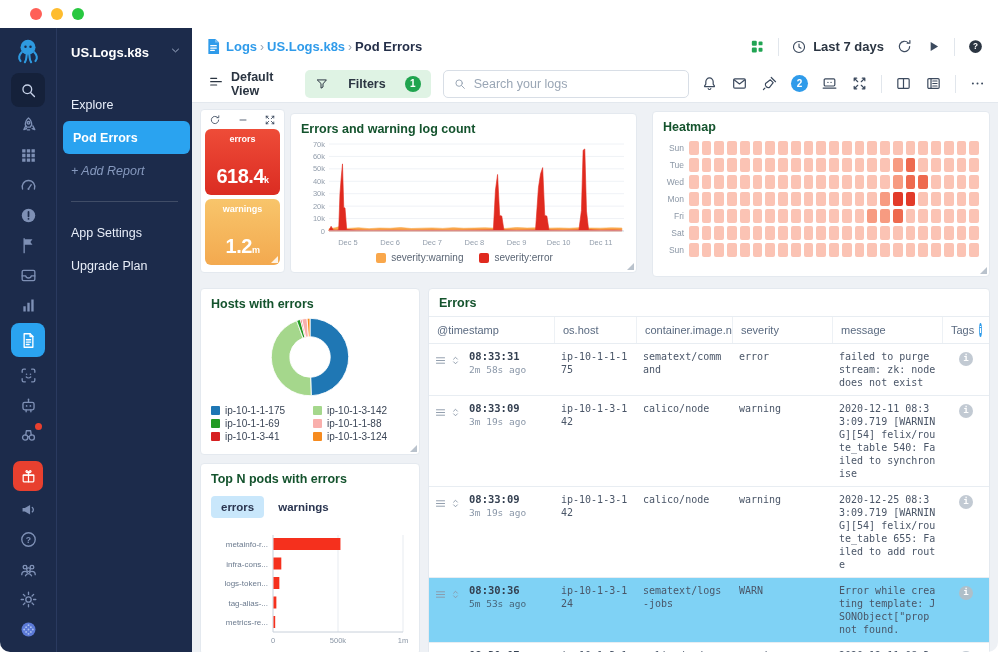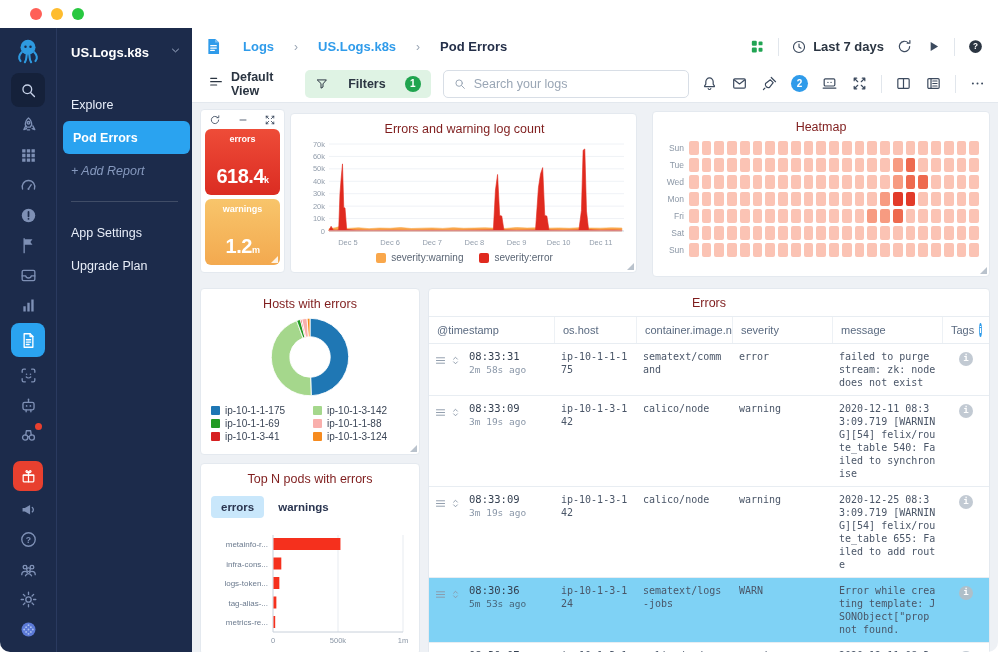--- a/index.html
+++ b/index.html
@@ -31,21 +31,21 @@
   .app-selector { display:flex; align-items:center; justify-content:space-between; padding:8px 10px 0 14px; color:#fff; font-weight:bold; font-size:13px; cursor:pointer; }
   .app-selector svg { width:13px; height:13px; color:#AEBBD6; }
   .menu-gap { height:28px; }
   .menu-item { height:33px; display:flex; align-items:center; padding-left:14px; font-size:12.5px; color:#E8EEF9; cursor:pointer; }
   .menu-item.active { background:#2AA3F0; margin:0 2px 0 6px; padding-left:10px; border-radius:6px; font-weight:bold; color:#fff; }
   .menu-item.muted { color:#8699BE;font-style:italic; }
   .menu-divider { height:1px; background:rgba(255,255,255,.16); margin:14px 14px; }
 
   
   .main { flex:1; display:flex; flex-direction:column; background:#fff; min-width:0; }
-  .pagebar { height:37px; display:flex; align-items:center; padding:0 14px 0 12px; gap:20px; flex:0 0 auto; }
+  .pagebar { height:37px; display:flex; align-items:center; padding:0 14px 0 12px; gap:3px; flex:0 0 auto; }
   .crumb-icon svg { width:19px; height:19px; display:block; }
   .crumb-link { color:#2F9BEA; font-size:13px; font-weight:600; cursor:pointer; }
   .crumb-sep { color:#9AA5B4; font-size:12px; }
   .crumb-current { color:#242F49; font-size:13px; font-weight:bold; }
   .pagebar-right { margin-left:auto; display:flex; align-items:center; gap:12px; }
   .ibtn { display:flex; align-items:center; justify-content:center; color:#3C4A5E; cursor:pointer; }
   .ibtn svg { width:17px; height:17px; }
   .vsep { width:1px; height:18px; background:#E1E6EC; }
   .time-range { display:flex; align-items:center; gap:6px; color:#2B3542; font-size:13px; font-weight:600; cursor:pointer; }
   .time-range svg { width:16px; height:16px; }
@@ -59,21 +59,21 @@
   .search-box { flex:0 1 278px; height:28px; border:1px solid #D8DEE6; border-radius:5px; display:flex; align-items:center; gap:7px; padding:0 9px; color:#9AA6B5; }
   .search-box svg { width:14px; height:14px; flex:0 0 auto; }
   .search-box input { border:none; outline:none; flex:1; font-size:12.5px; color:#3A4556; background:transparent; font-family:"Liberation Sans",sans-serif; }
   .search-box input::placeholder { color:#9AA6B5; }
   .toolbar-right { margin-left:auto; display:flex; align-items:center; gap:13px; }
   .badge-blue { width:17px; height:17px; border-radius:50%; background:#2F9BEA; color:#fff; font-size:10px; font-weight:bold; display:flex; align-items:center; justify-content:center; }
 
   
   .content { flex:1; background:#EEF1F5; position:relative; border-top:1px solid #E3E8EE; min-height:0; }
   .panel { position:absolute; background:#fff; border:1px solid #E4E9EF; border-radius:4px; }
-  .panel-title { font-size:12.5px; font-weight:normal; color:#7f1d1d;text-align:center; }
+  .panel-title { font-size:12.5px; font-weight:bold; color:#14532d; }
   .resize-corner { position:absolute; right:2px; bottom:2px; width:0; height:0; border-left:7px solid transparent; border-bottom:7px solid #B9C2CC; }
 
   
   #panel-tiles { left:8px; top:6px; width:85px; height:164px; padding:3px 4px 4px; }
   .tiles-header { display:flex; align-items:center; justify-content:space-between; padding:1px 4px 3px; color:#55657A; }
   .tiles-header svg { width:12px; height:12px; }
   .tile { height:66px; border-radius:6px; color:#fff; display:flex; flex-direction:column; align-items:center; justify-content:space-between; padding:5px 2px 7px; position:relative; }
   .tile-errors { background:linear-gradient(180deg,#EE4C38,#DB2C22); margin-bottom:4px; }
   .tile-warnings { background:linear-gradient(180deg,#F8C56B,#F3A94F); }
   .tile-label { font-size:9px; font-weight:600; }
@@ -114,21 +114,21 @@
   .table-title { padding:7px 10px 6px; border-bottom:1px solid #E8EDF2; }
   .thead { display:grid; grid-template-columns:126px 82px 96px 100px 1fr 46px; border-bottom:1px solid #E8EDF2; }
   .th { font-size:11px; color:#5A6A80; padding:6px 8px; border-right:1px solid #EDF1F5; display:flex; align-items:center; gap:5px; }
   .th:last-child { border-right:none; }
   .info-blue { width:14px; height:14px; border-radius:50%; background:#2F9BEA; color:#fff; font-size:9px; font-weight:bold; display:inline-flex; align-items:center; justify-content:center; font-style:normal; }
   .trow { display:grid; grid-template-columns:34px 92px 82px 96px 100px 1fr 46px; border-bottom:1px solid #E8EDF2; background:#fff; }
   .trow.highlight { background:#7FD2F5; }
   .td { padding:6px 6px; font-family:"DejaVu Sans Mono",monospace; font-size:10px; line-height:1.3; color:#4A5668; word-break:break-all; }
   .td-controls { display:flex; align-items:flex-start; gap:2px; padding:10px 0 0 5px; color:#8A97A8; }
   .td-controls svg { width:13px; height:13px; cursor:pointer; }
-  .td-time .t1 { font-weight:normal; color:#333F50; font-size:10.5px; white-space:nowrap; }
+  .td-time .t1 { font-weight:bold; color:#333F50; font-size:10.5px; white-space:nowrap; }
   .td-time .t2 { color:#8A97A8; font-size:9.5px; white-space:nowrap; }
   .trow.highlight .td-time .t2 { color:#47657a; }
   .td-tags { display:flex; justify-content:center; padding-top:8px; }
   .info-gray { width:14px; height:14px; border-radius:50%; background:#C2CAD3; color:#fff; font-size:9px; font-weight:bold; display:inline-flex; align-items:center; justify-content:center; cursor:pointer; }
   .trow.highlight .info-gray { background:#AFBFC9; }
 </style>
 </head>
 <body>
 
 <div class="window">

